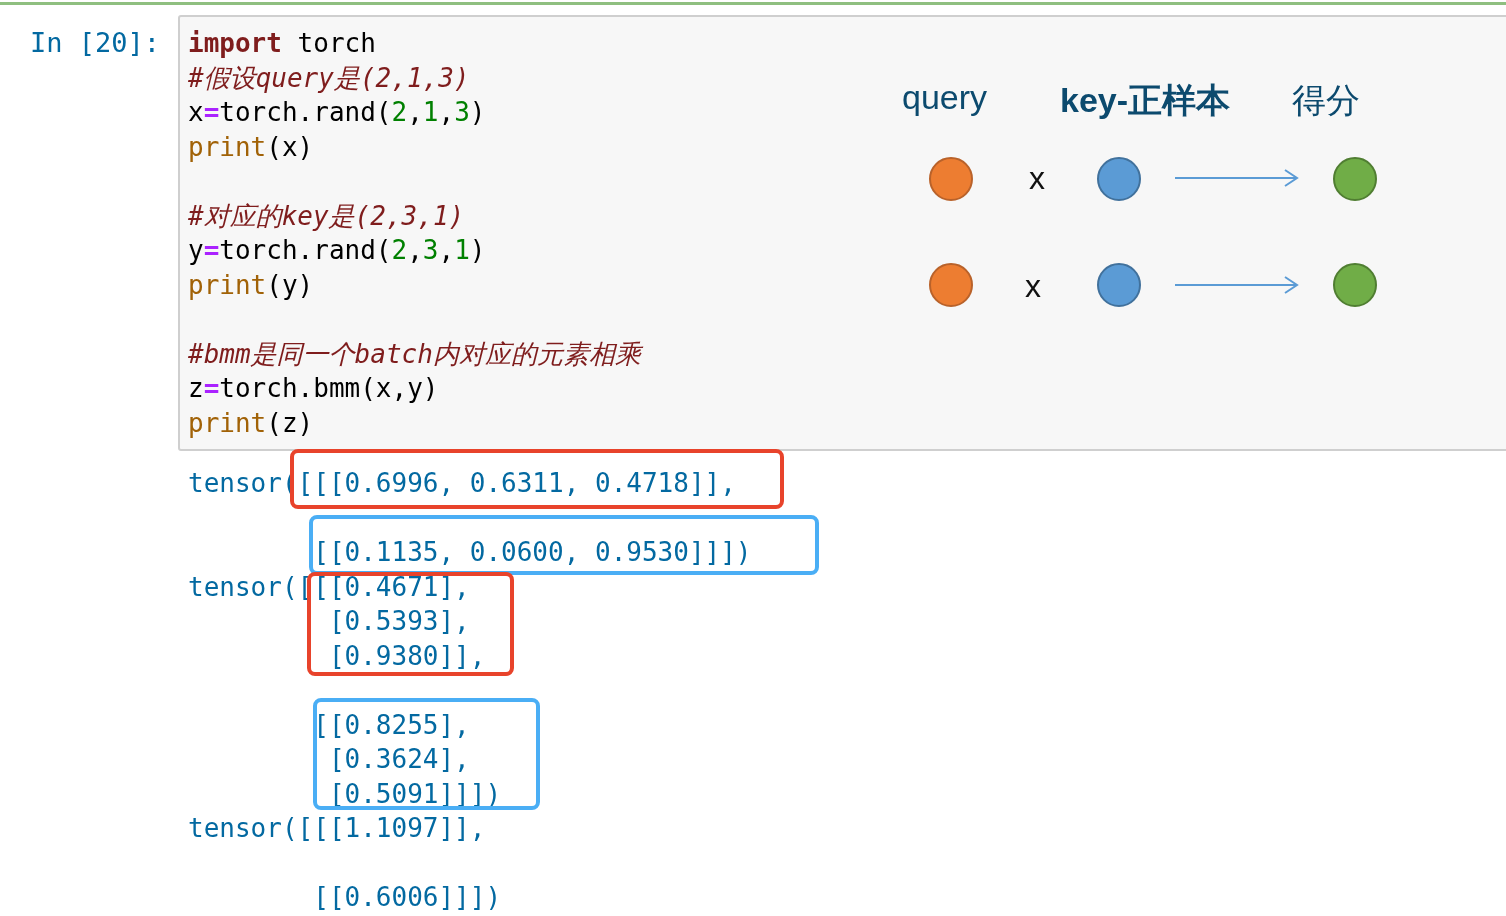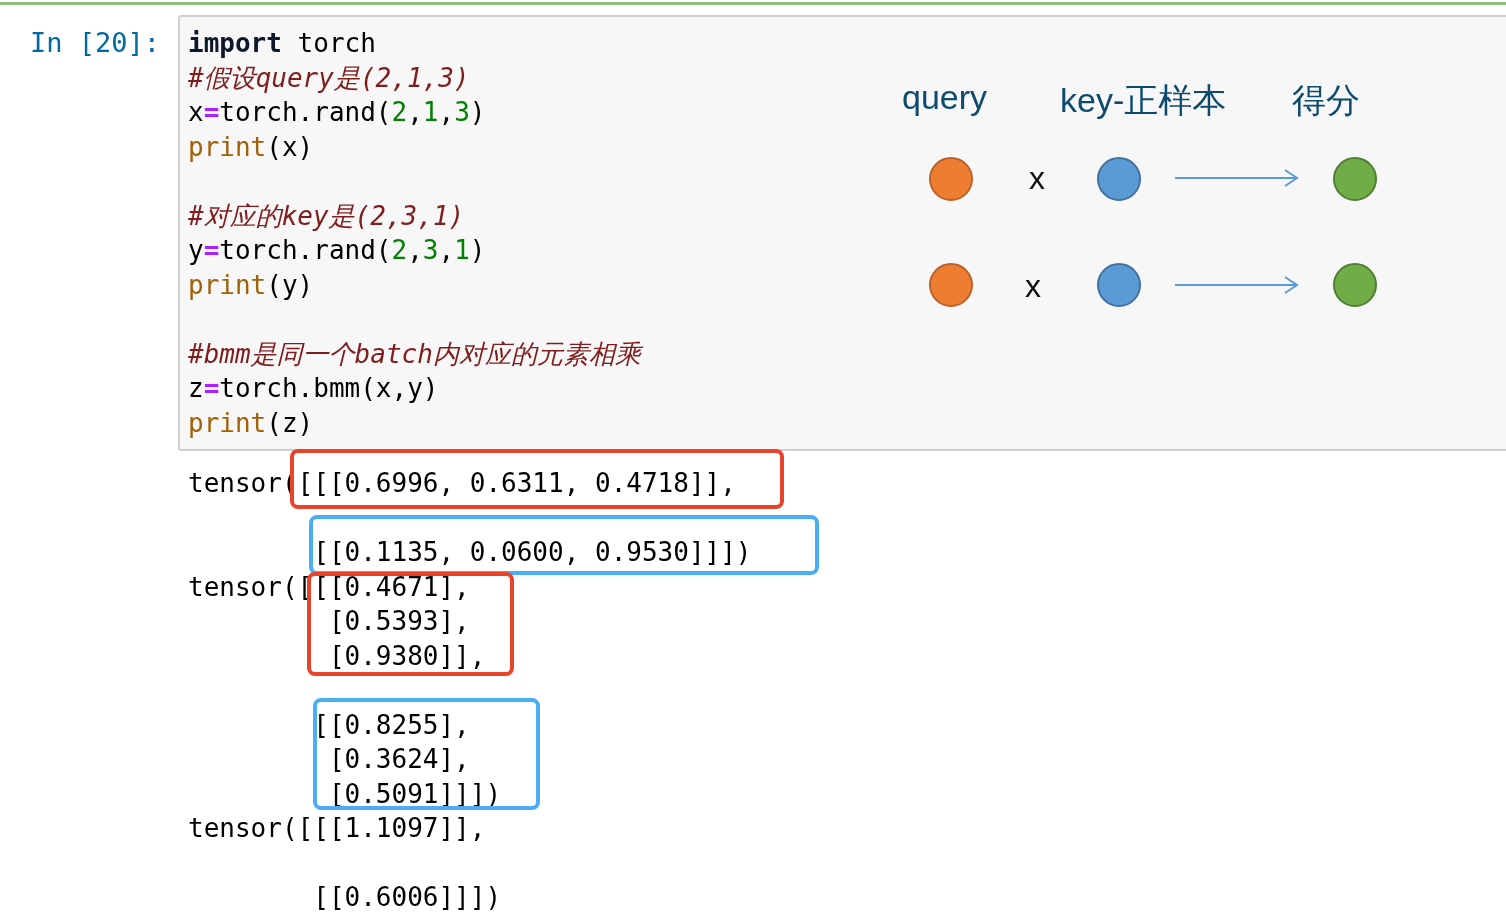--- a/index.html
+++ b/index.html
@@ -15,28 +15,28 @@
   }
   .cell {
     position: absolute; left: 178px; top: 15px; width: 1340px; height: 436px;
     background: #f7f7f7; border: 2px solid #cfcfcf; border-radius: 3px; box-sizing: border-box;
   }
   .code {
     position: absolute; left: 188px; top: 26px; font-size: 26px; line-height: 34.5px;
     white-space: pre; color: #000;
   }
   .line { height: 34.5px; }
-  .kw { color: #0f172a; font-weight: bold; }
+  .kw { color: #7f1d1d; font-weight: bold; }
   .bi { color: #a16207; }
   .num { color: #008000; }
   .op { color: #aa22ff; font-weight: bold; }
   .cm { color: #7f1d1d; font-style: italic; }
   .output {
     position: absolute; left: 188px; top: 466px; font-size: 26px; line-height: 34.5px;
-    white-space: pre; color: #000000;
+    white-space: pre; color: #0369a1;
   }
   .hl-box { position: absolute; border-radius: 8px; box-sizing: border-box; }
   .hl-red { border: 4px solid #e8432b; }
   .hl-blue { border: 4px solid #4aaef5; }
   .diagram { position: absolute; left: 880px; top: 60px; width: 540px; height: 270px; }
   .dlabel { position: absolute; font-family: "Liberation Sans", "DejaVu Sans", sans-serif; font-size: 34px; color: #0c4a6e; }
   .dot { position: absolute; width: 44px; height: 44px; border-radius: 50%; box-sizing: border-box; }
   .dot-orange { background: #ed7d31; border: 2px solid #b9622a; }
   .dot-blue { background: #5b9bd5; border: 2px solid #41719c; }
   .dot-green { background: #70ad47; border: 2px solid #507e32; }
@@ -49,21 +49,21 @@
 <div class="top-border"></div>
 
 <div class="prompt">In [20]:</div>
 
 <div class="cell"></div>
 
 <div class="code" id="code"><div class="line"><span class="kw">import</span><span> torch</span></div><div class="line"><span class="cm">#假设query是(2,1,3)</span></div><div class="line"><span>x</span><span class="op">=</span><span>torch.rand(</span><span class="num">2</span><span>,</span><span class="num">1</span><span>,</span><span class="num">3</span><span>)</span></div><div class="line"><span class="bi">print</span><span>(x)</span></div><div class="line"> </div><div class="line"><span class="cm">#对应的key是(2,3,1)</span></div><div class="line"><span>y</span><span class="op">=</span><span>torch.rand(</span><span class="num">2</span><span>,</span><span class="num">3</span><span>,</span><span class="num">1</span><span>)</span></div><div class="line"><span class="bi">print</span><span>(y)</span></div><div class="line"> </div><div class="line"><span class="cm">#bmm是同一个batch内对应的元素相乘</span></div><div class="line"><span>z</span><span class="op">=</span><span>torch.bmm(x,y)</span></div><div class="line"><span class="bi">print</span><span>(z)</span></div></div>
 
 <div class="diagram">
   <div class="dlabel" style="left:22px; top:18px;">query</div>
-  <div class="dlabel" style="left:180px; top:18px;">key-正样本</div>
+  <div class="dlabel" style="left:180px; top:18px;font-weight:bold;">key-正样本</div>
   <div class="dlabel" style="left:412px; top:18px;">得分</div>
 
   <div class="dot dot-orange" style="left:49px; top:97px;"></div>
   <div class="times" style="left:149px; top:100px;">x</div>
   <div class="dot dot-blue" style="left:217px; top:97px;"></div>
   <svg class="arrow" style="left:295px; top:108px;" width="126" height="20">
     <line x1="0" y1="10" x2="122" y2="10" stroke="#5b9bd5" stroke-width="2"></line>
     <polyline points="110,2 122,10 110,18" fill="none" stroke="#5b9bd5" stroke-width="2"></polyline>
   </svg>
   <div class="dot dot-green" style="left:453px; top:97px;"></div>

